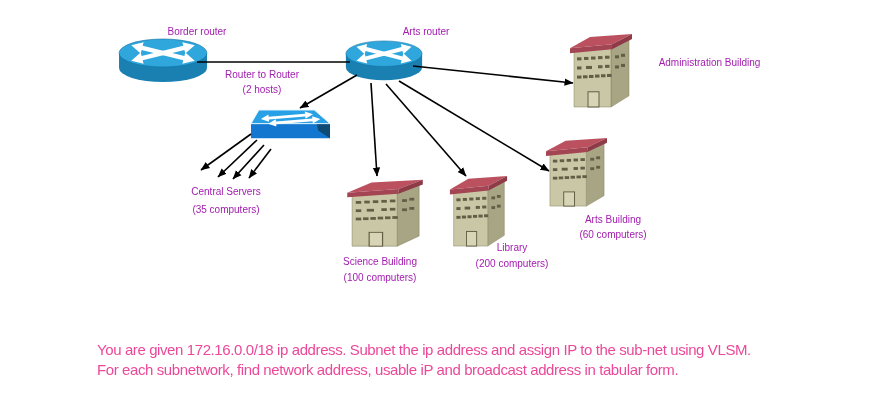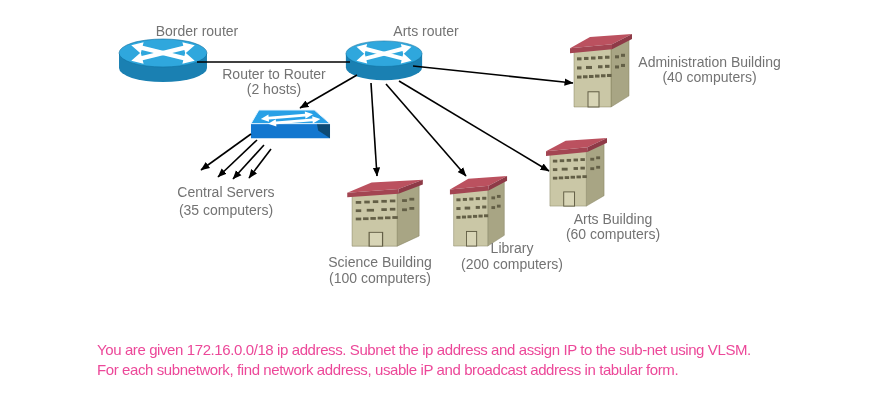--- a/index.html
+++ b/index.html
@@ -3,21 +3,21 @@
 <meta charset="utf-8">
 <style>
   html,body{margin:0;padding:0;background:#fff;}
   .screen{
     position:relative;width:891px;height:402px;background:#ffffff;overflow:hidden;
     font-family:"Liberation Sans", sans-serif;color:#111;
   }
   .node{position:absolute;}
   .wires{position:absolute;left:0;top:0;z-index:3;}
   .node{z-index:2;}
-  .lbl{position:absolute;z-index:4;text-align:center;font-size:14px;line-height:15px;color:#737373;}
+  .lbl{position:absolute;z-index:4;text-align:center;font-size:10px;line-height:15px;color:#a21caf;}
   .lbl .l2{display:block;}
   .lbl-central{line-height:18px;}
   .lbl-sci,.lbl-lib{line-height:16px;}
   .question{
     position:absolute;left:97px;top:340px;width:740px;z-index:4;
     font-size:15px;line-height:20px;letter-spacing:-0.4px;color:#ec4899;
   }
   
   .r-top{fill:#2fa7dd;stroke:#0f6f9f;stroke-width:0.6;}
   .r-body{fill:#1a80b2;}
@@ -133,21 +133,21 @@
     </svg>
 
   <svg class="node" style="left:569px;top:32px" width="64" height="77" viewBox="0 0 64 76" preserveAspectRatio="none">
       <use href="#sym-building" xlink:href="#sym-building"></use>
     </svg>
 
   <div class="lbl" style="left:137px;top:24px;width:120px">Border router</div>
 
   <div class="lbl" style="left:366px;top:24px;width:120px">Arts router</div>
 
-  <div class="lbl" style="left:204px;top:67px;width:140px">
+  <div class="lbl" style="left:192px;top:67px;width:140px">
     <span class="l2">Router to Router</span>
     <span class="l2">(2 hosts)</span>
   </div>
 
   <div class="lbl lbl-central" style="left:156px;top:183px;width:140px">
     <span class="l2">Central Servers</span>
     <span class="l2">(35 computers)</span>
   </div>
 
   <div class="lbl lbl-sci" style="left:310px;top:254px;width:140px">
@@ -160,21 +160,20 @@
     <span class="l2">(200 computers)</span>
   </div>
 
   <div class="lbl" style="left:543px;top:212px;width:140px">
     <span class="l2">Arts Building</span>
     <span class="l2">(60 computers)</span>
   </div>
 
   <div class="lbl" style="left:632px;top:55px;width:155px">
     <span class="l2">Administration Building</span>
-    <span class="l2">(40 computers)</span>
   </div>
 
   <div class="question">
     <div>You are given 172.16.0.0/18 ip address. Subnet the ip address and assign IP to the sub-net using VLSM.</div>
     <div>For each subnetwork, find network address, usable iP and broadcast address in tabular form.</div>
   </div>
 
 </div>
 
 </body></html>

